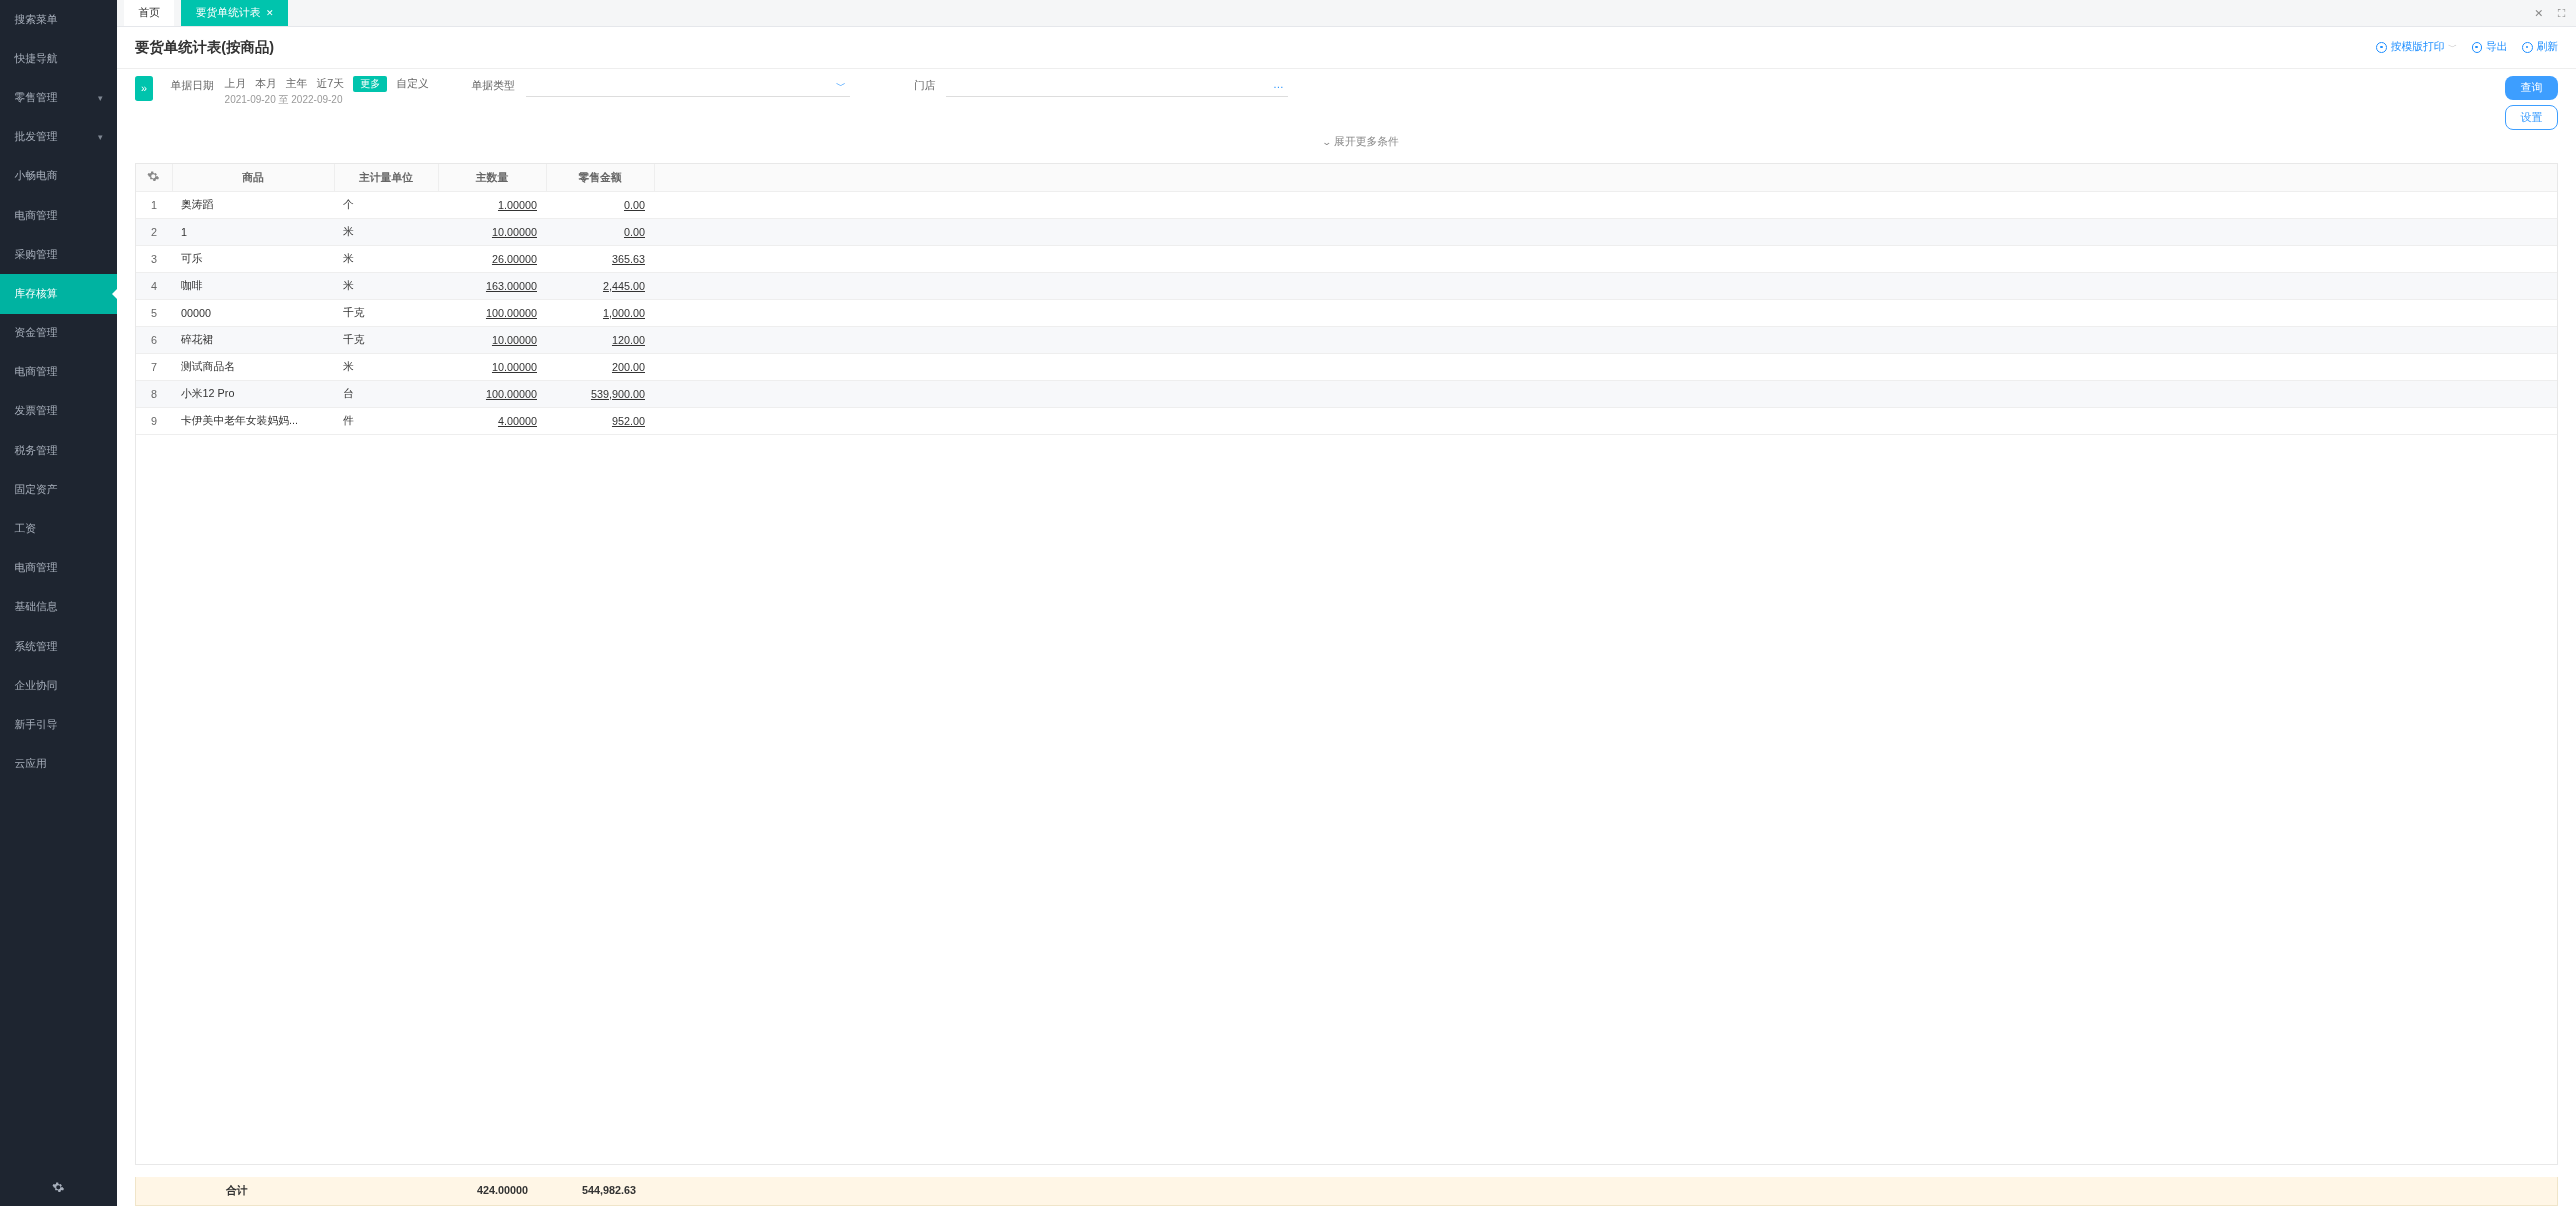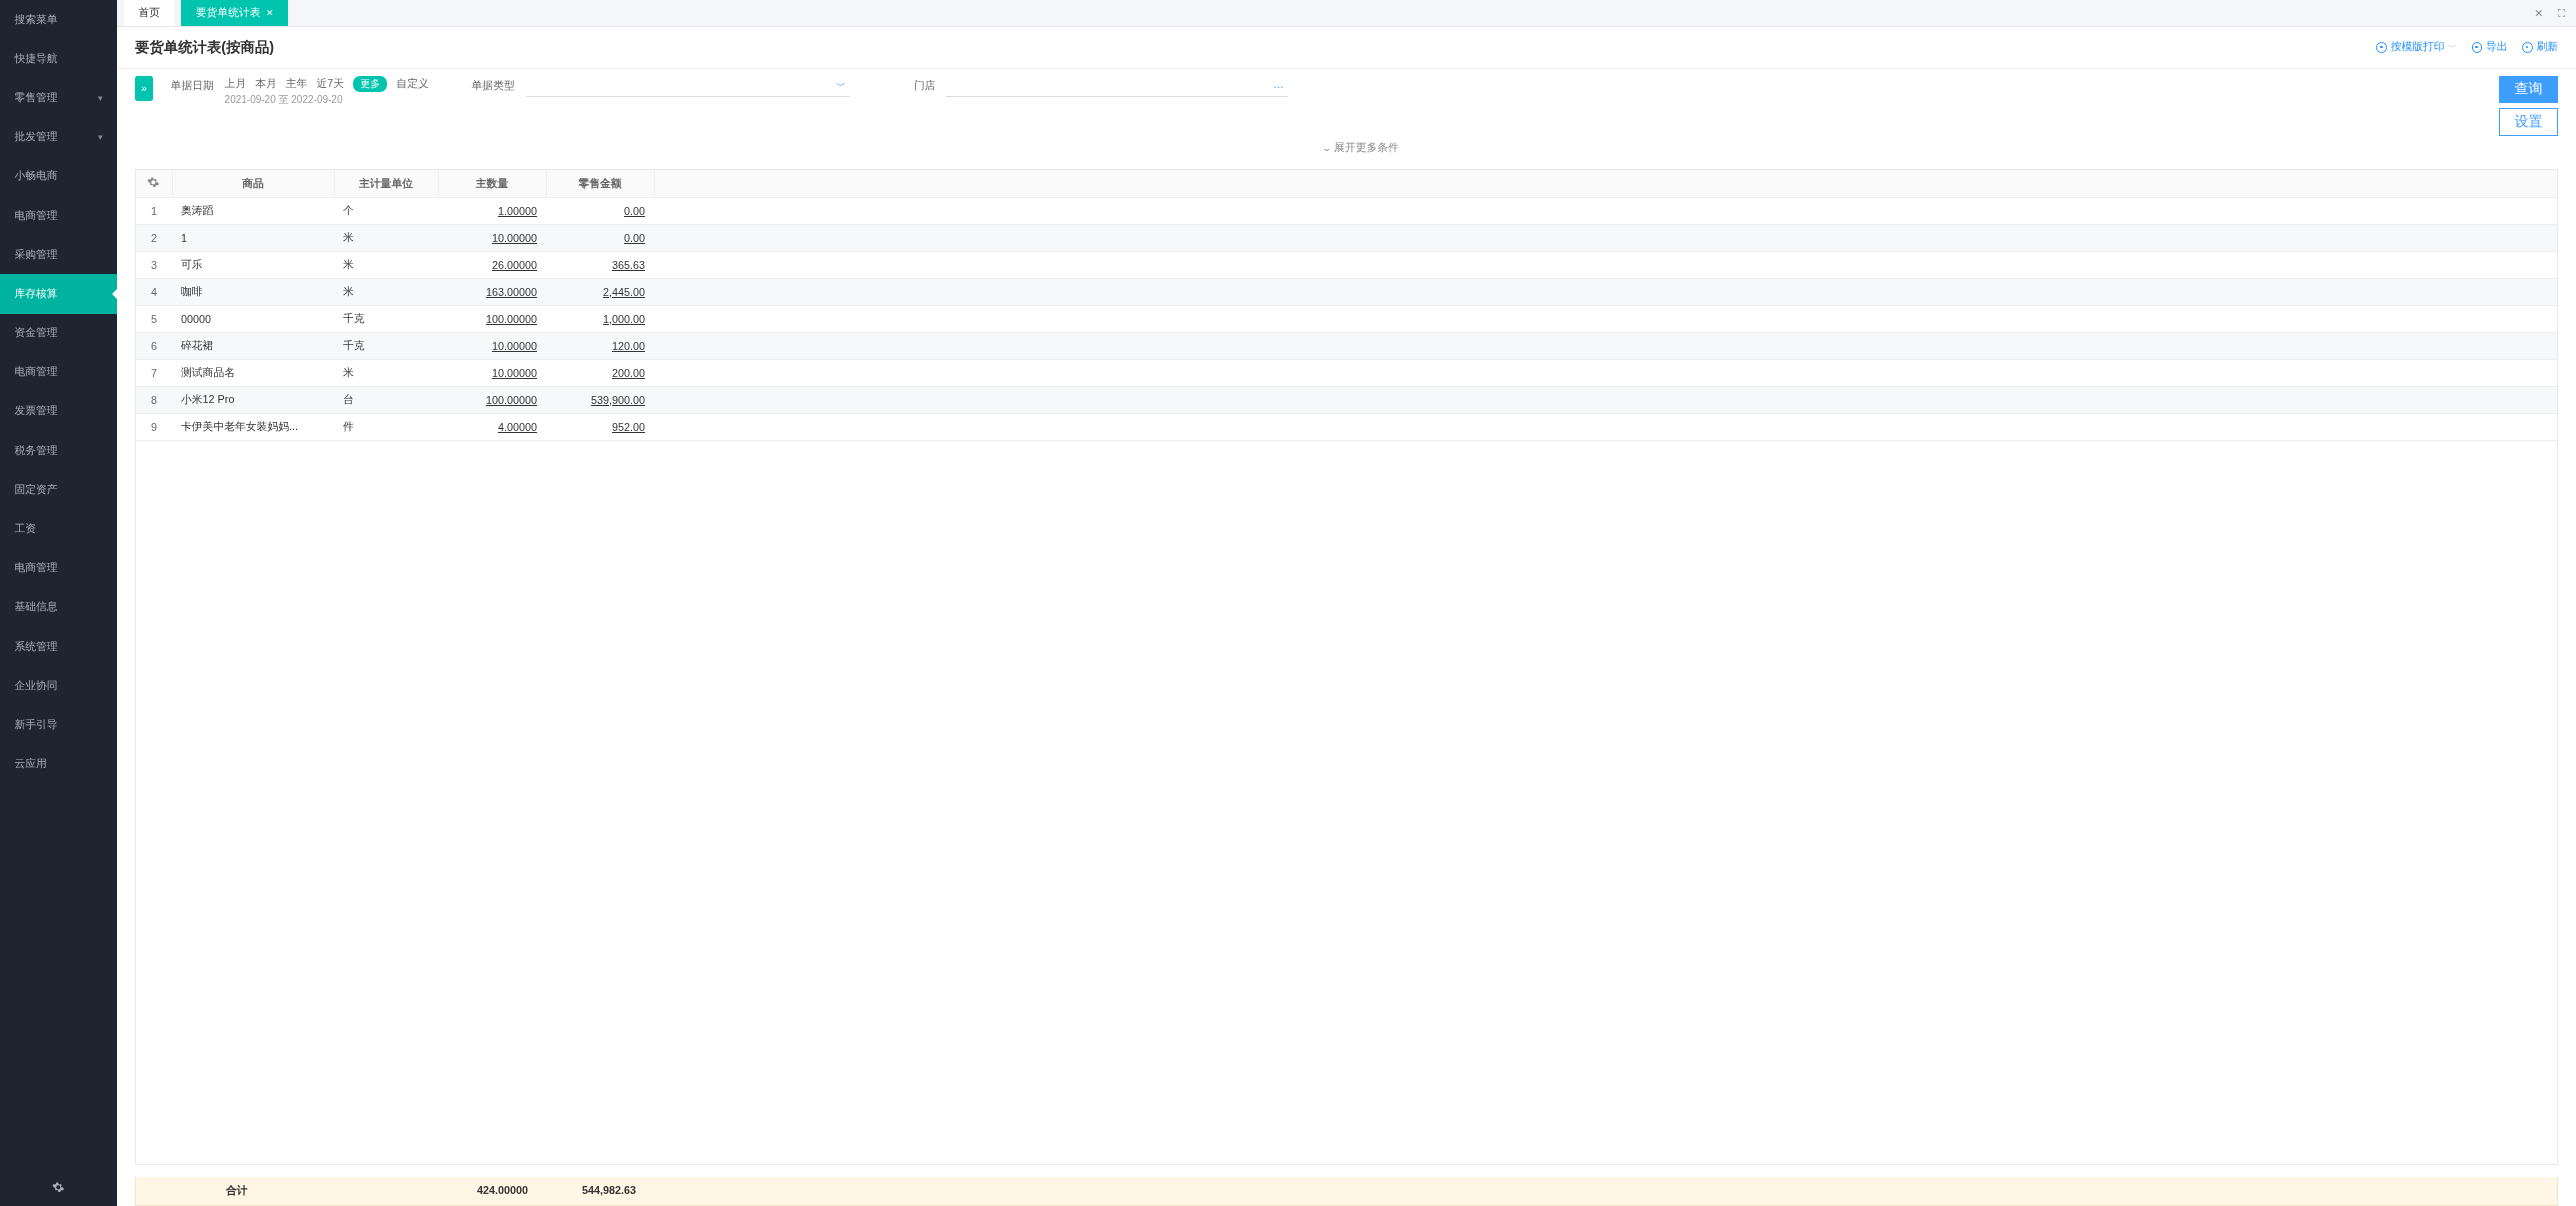--- a/index.html
+++ b/index.html
@@ -37,28 +37,28 @@
 
 
 .filter-wrap { display: flex; padding: 7.2px 18px 0 18px; gap: 0; }
 .expand-handle { width: 18px; background: #00c4ad; color: #fff; border-radius: 2.7px; display: flex; align-items: center; justify-content: center; cursor: pointer; font-size: 10.8px; align-self: flex-start; height: 25px; margin-right: 10.8px; }
 .filter-body { flex: 1; }
 .filter-row { display: flex; align-items: flex-start; gap: 36px; flex-wrap: wrap; }
 .filter-field { display: flex; align-items: flex-start; gap: 10.8px; }
 .filter-label { color: #666; padding-top: 3.6px; min-width: 50px; text-align: right; }
 .date-shortcuts { display: flex; align-items: center; gap: 9px; color: #666; }
 .date-shortcuts .sc { cursor: pointer; }
-.badge { background: #00c4ad; color: #fff; padding: 0.9px 7.2px; border-radius: 7px; font-size: 10px; }
+.badge { background: #00c4ad; color: #fff; padding: 0.9px 7.2px; border-radius: 2px; font-size: 10px; }
 .date-range { color: #999; font-size: 10px; margin-top: 1.8px; }
 .select-input { border: none; border-bottom: 0.9px solid #ddd; min-width: 324px; height: 21.6px; position: relative; }
 .select-caret { position: absolute; right: 3.6px; top: 3.6px; color: #1f8fff; font-size: 10px; }
 .store-input { border: none; border-bottom: 0.9px solid #ddd; min-width: 342px; height: 21.6px; position: relative; }
 .store-more { position: absolute; right: 3.6px; top: 1.8px; color: #1f8fff; letter-spacing: 0.9px; }
 .filter-actions { display: flex; flex-direction: column; gap: 5.4px; margin-left: auto; }
-.btn { padding: 3.6px 14.4px; border-radius: 0; cursor: pointer; border: 0.9px solid transparent; font-size: 14px; text-align: left; }
+.btn { padding: 3.6px 14.4px; border-radius: 8px; cursor: pointer; border: 0.9px solid transparent; font-size: 11px; text-align: left; }
 .btn-primary { background: #3d9eff; color: #fff; }
 .btn-outline { background: #fff; border-color: #3d9eff; color: #3d9eff; }
 .expand-more { text-align: center; padding: 5.4px; color: #888; cursor: pointer; display: flex; align-items: center; justify-content: center; gap: 3.6px; }
 .dbl-down { font-size: 9px; transform: scaleX(1.4); }
 
 
 .table-wrap { flex: 1; padding: 9px 18px 0 18px; display: flex; flex-direction: column; min-height: 0; gap: 12px; }
 .table-scroll { flex: 1; overflow: auto; border: 0.9px solid #e8e8e8; }
 table { border-collapse: collapse; width: 100%; }
 th, td { border-bottom: 0.9px solid #eee; padding: 5.4px 9px; font-size: 10.8px; height: 27px; white-space: nowrap; }

